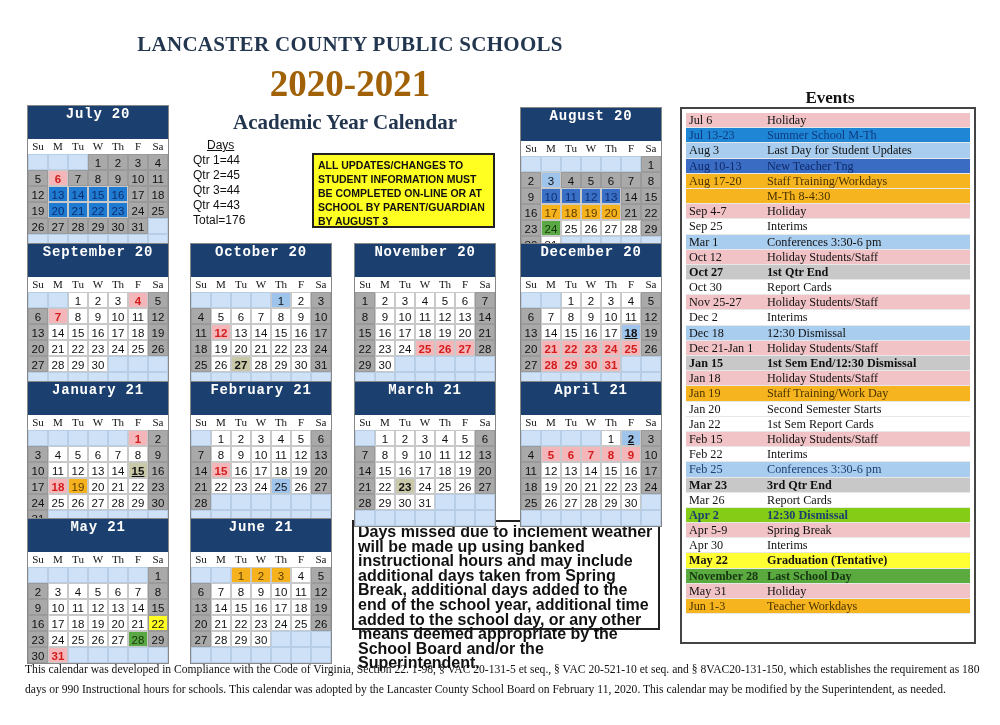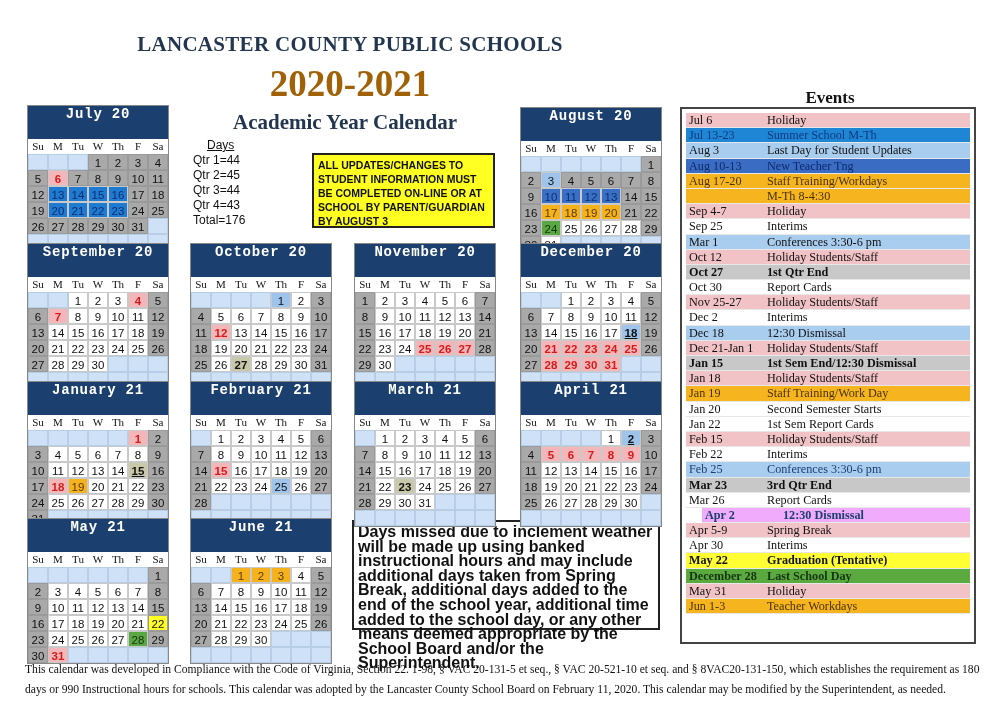--- a/index.html
+++ b/index.html
@@ -828,38 +828,38 @@
       <span class="t">Conferences 3:30-6 pm</span>
     </div>
     <div class="ev bold" style="background: rgb(200, 200, 200);">
       <span class="d">Mar 23</span>
       <span class="t">3rd Qtr End</span>
     </div>
     <div class="ev" style="background: rgb(255, 255, 255);">
       <span class="d">Mar 26</span>
       <span class="t">Report Cards</span>
     </div>
-    <div class="ev bold" style="background: #f0abfc; color: rgb(27, 63, 110); margin-left: 16px;">
+    <div class="ev bold" style="background: #84cc16; color: rgb(27, 63, 110);">
       <span class="d">Apr 2</span>
       <span class="t">12:30 Dismissal</span>
     </div>
     <div class="ev" style="background: rgb(242, 195, 198);">
       <span class="d">Apr 5-9</span>
       <span class="t">Spring Break</span>
     </div>
     <div class="ev" style="background: rgb(255, 255, 255);">
       <span class="d">Apr 30</span>
       <span class="t">Interims</span>
     </div>
     <div class="ev bold" style="background: rgb(255, 255, 51);">
       <span class="d">May 22</span>
       <span class="t">Graduation (Tentative)</span>
     </div>
     <div class="ev bold" style="background: rgb(90, 170, 64); color: rgb(22, 53, 16);">
-      <span class="d">December 28</span>
+      <span class="d">November 28</span>
       <span class="t">Last School Day</span>
     </div>
     <div class="ev" style="background: rgb(242, 195, 198);">
       <span class="d">May 31</span>
       <span class="t">Holiday</span>
     </div>
     <div class="ev" style="background: rgb(246, 181, 30); color: rgb(74, 50, 0);">
       <span class="d">Jun 1-3</span>
       <span class="t">Teacher Workdays</span>
     </div>

